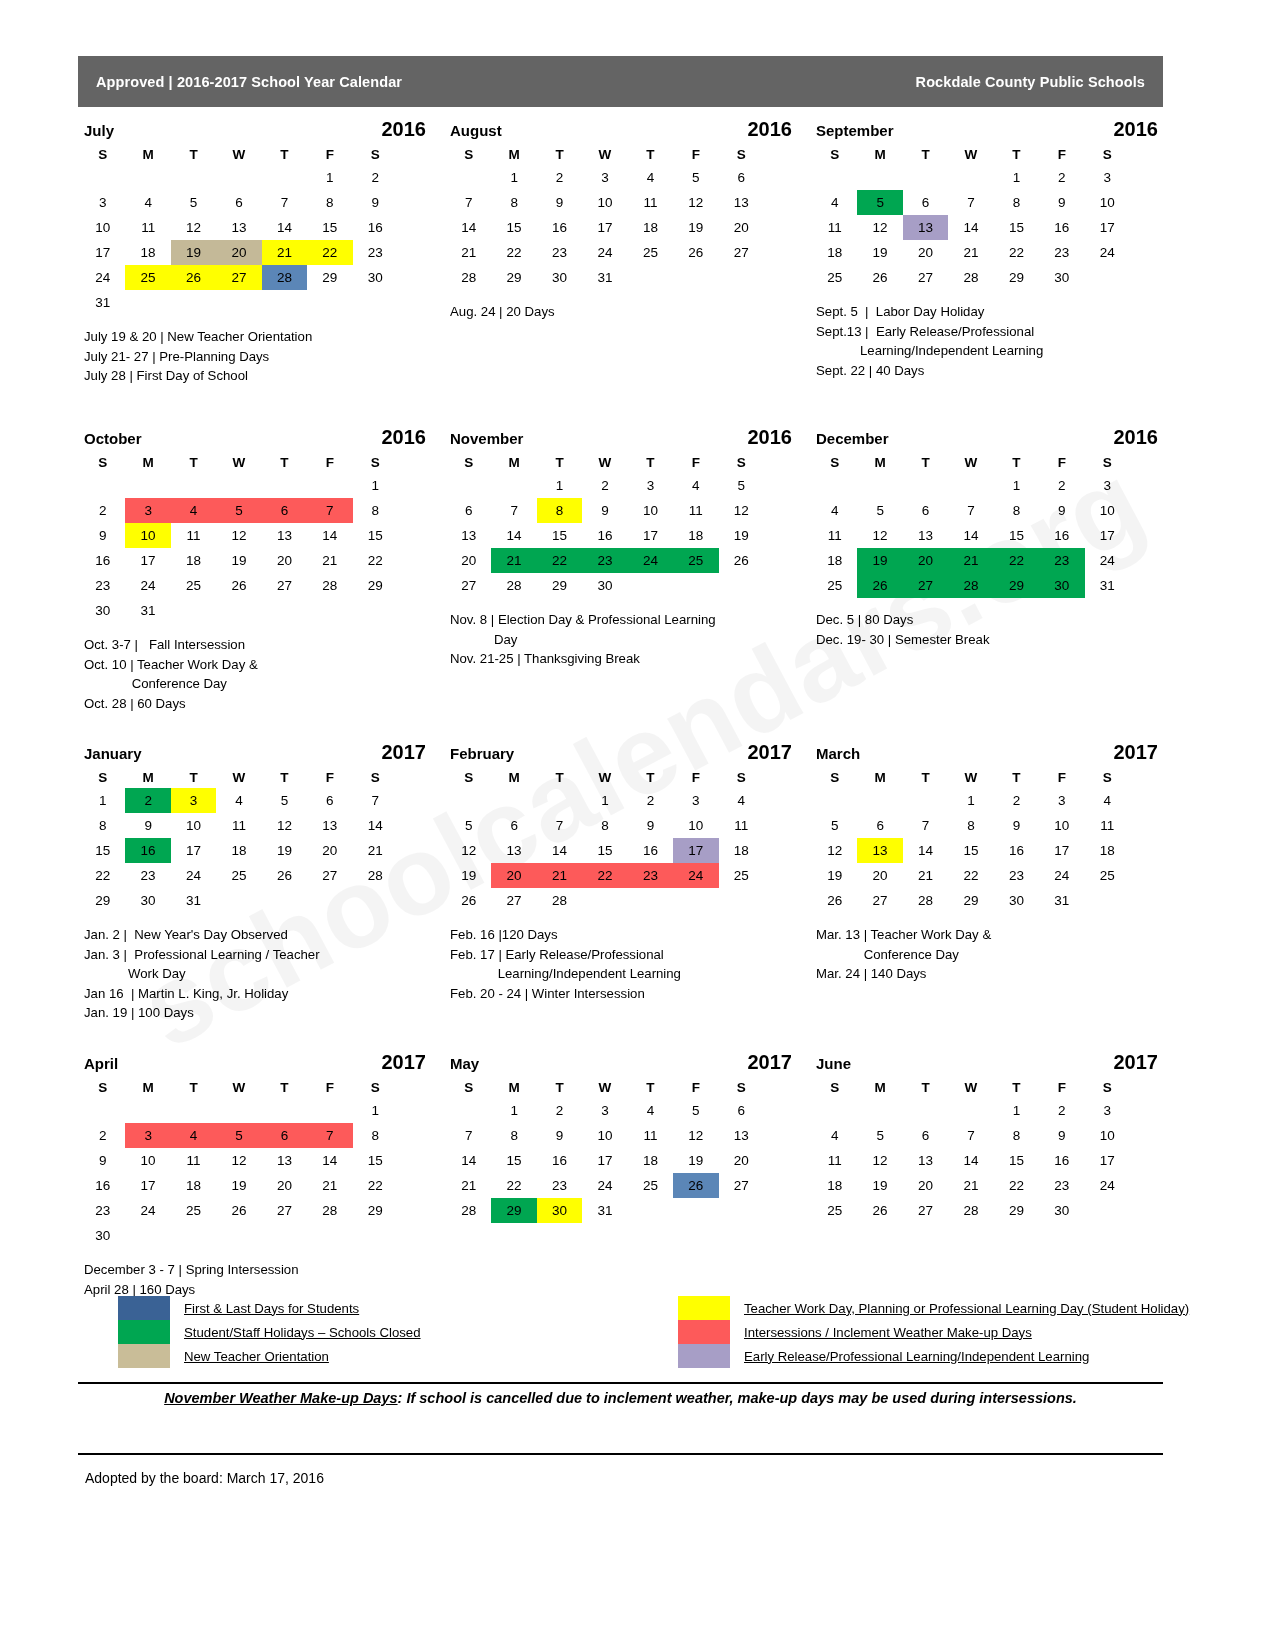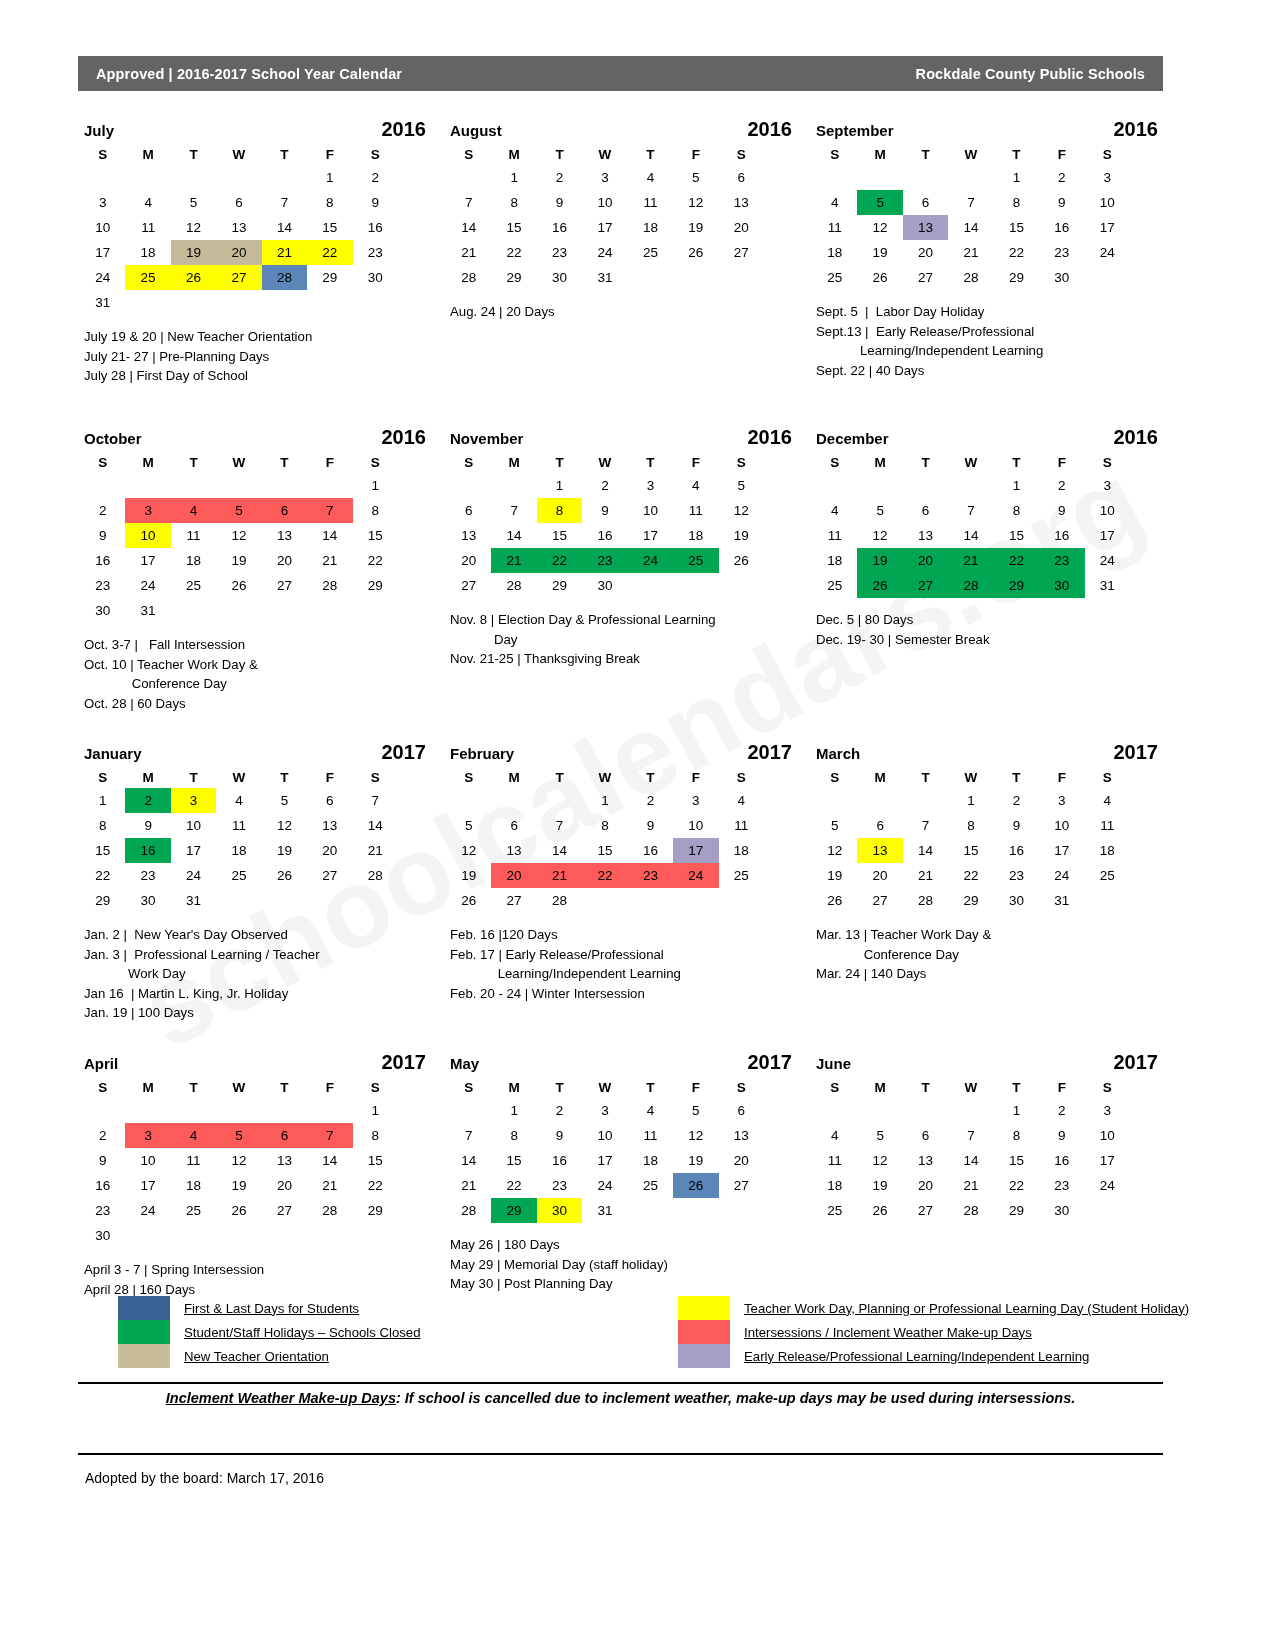--- a/index.html
+++ b/index.html
@@ -43,21 +43,21 @@
     white-space: nowrap;
     letter-spacing: 1px;
   }
 
   
   .header-bar {
     position: absolute;
     left: 78px;
     top: 56px;
     width: 1085px;
-    height: 35px;
+    height: 51px;
     background: #646464;
     color: #ffffff;
     display: flex;
     align-items: center;
     justify-content: space-between;
     padding: 8px 18px;
     box-sizing: border-box;
     z-index: 10;
   }
   .header-left, .header-right {
@@ -965,21 +965,21 @@
                 <td></td>
                 <td></td>
                 <td></td>
                 <td></td>
                 <td></td>
                 <td></td>
               </tr>
             </tbody>
           </table>
           <div class="notes">
-            <div class="note-line">April 3 - 7 | Spring Intersession</div>
+            <div class="note-line">December 3 - 7 | Spring Intersession</div>
             <div class="note-line">April 28 | 160 Days</div>
           </div>
         </div>
         <div class="month-cell">
           <div class="month-head">
             <span class="month-name">May</span>
             <span class="month-year">2017</span>
           </div>
           <table class="cal">
             <thead>
@@ -1034,25 +1034,20 @@
                 <td>28</td>
                 <td class="hl-green">29</td>
                 <td class="hl-yellow">30</td>
                 <td>31</td>
                 <td></td>
                 <td></td>
                 <td></td>
               </tr>
             </tbody>
           </table>
-          <div class="notes">
-            <div class="note-line">May 26 | 180 Days</div>
-            <div class="note-line">May 29 | Memorial Day (staff holiday)</div>
-            <div class="note-line">May 30 | Post Planning Day</div>
-          </div>
         </div>
         <div class="month-cell">
           <div class="month-head">
             <span class="month-name">June</span>
             <span class="month-year">2017</span>
           </div>
           <table class="cal">
             <thead>
               <tr>
                 <th>S</th>
@@ -1143,20 +1138,20 @@
         <div class="legend-item">
           <div class="swatch sw-purple"></div>
           <div class="legend-label">Early Release/Professional Learning/Independent Learning</div>
         </div>
       </div>
   </div>
 
   <div class="rule rule-top"></div>
 
   <div class="footer-lines">
-    <div class="footer-line2"><u>Inclement Weather Make-up Days</u><span>: If school is cancelled due to inclement weather, make-up days may be used during intersessions.</span></div>
+    <div class="footer-line2"><u>November Weather Make-up Days</u><span>: If school is cancelled due to inclement weather, make-up days may be used during intersessions.</span></div>
   </div>
 
   <div class="rule rule-bottom"></div>
 
   <div class="adopted">Adopted by the board:  March 17, 2016</div>
 
 </div>
 
 </body></html>

